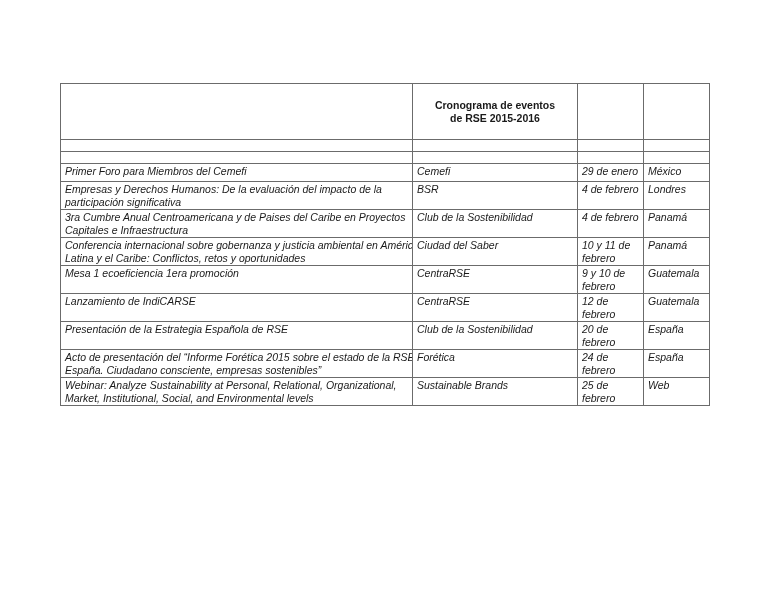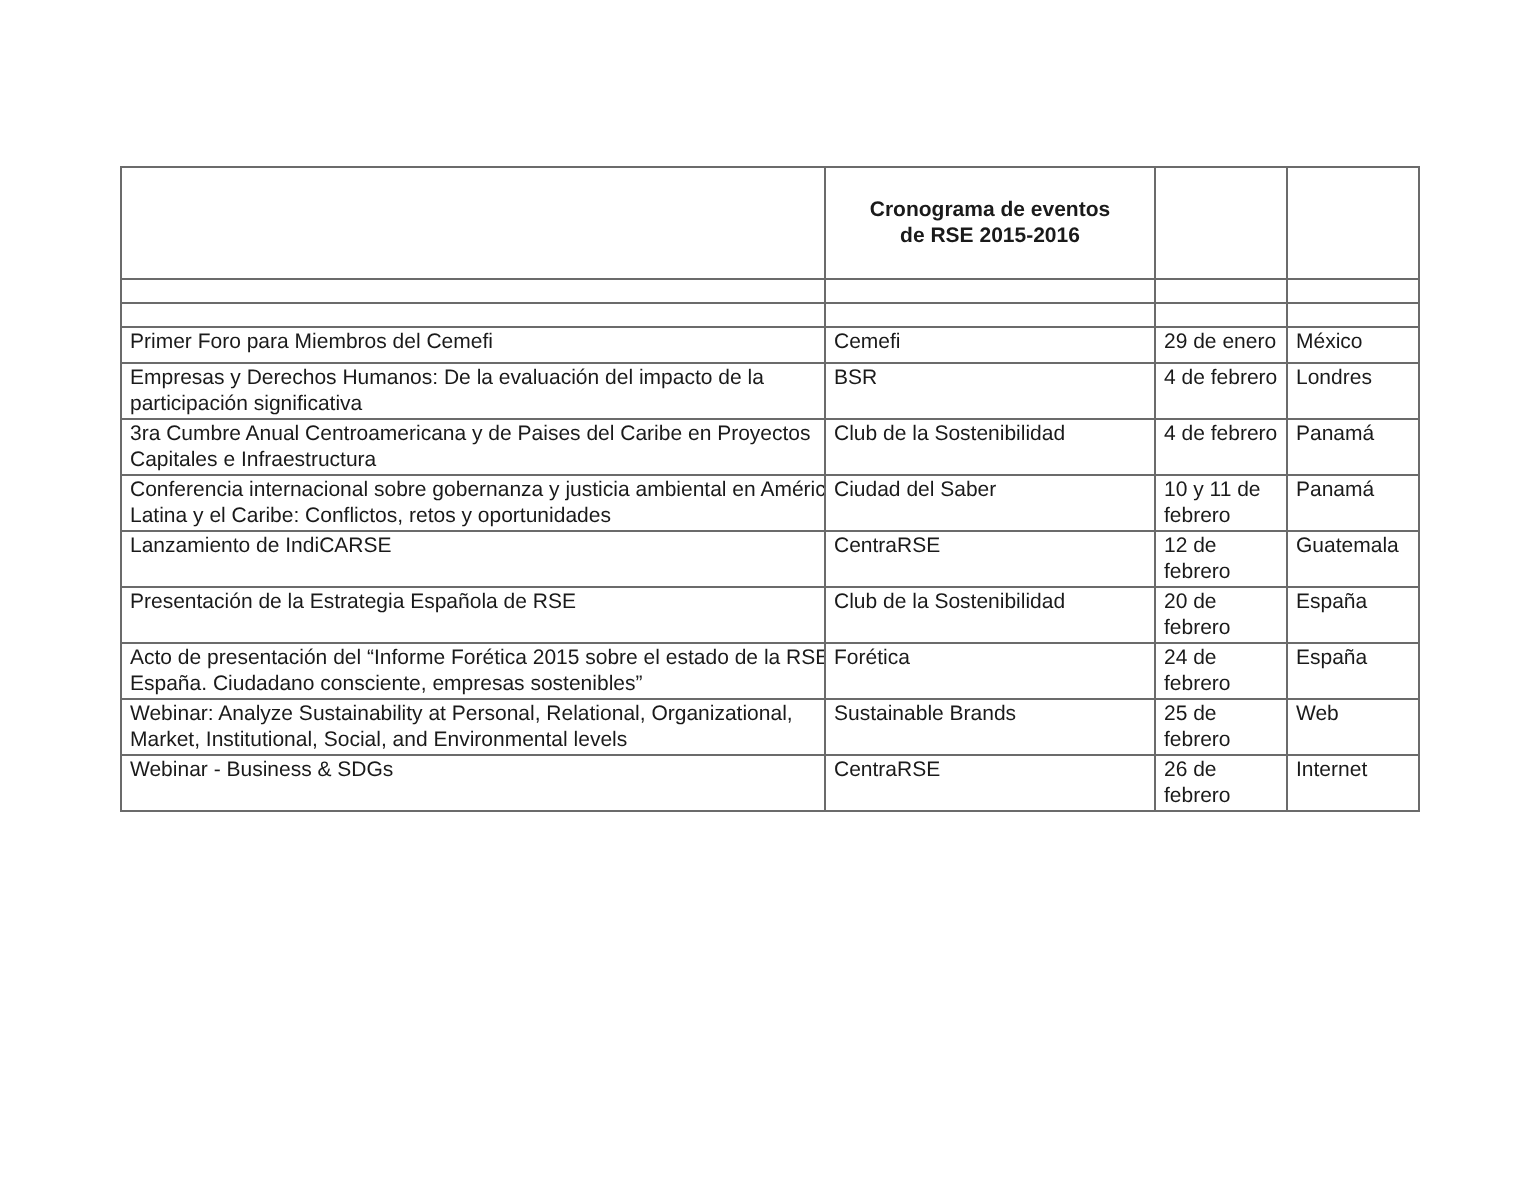--- a/index.html
+++ b/index.html
@@ -52,21 +52,21 @@
     color: var(--header-text, #1f3864);
     font-weight: bold;
     font-size: 12.5px;
     line-height: 15px;
     text-align: center;
     vertical-align: middle;
     height: 32px;
     padding: 1px 2px;
   }
   
-  tr.data-row td { height: 15px; }
+  tr.data-row td { height: 15px; font-style: italic; }
   td.c-date, td.c-country { padding: 1px 3px; }
 </style>
 </head>
 <body>
 
 <div class="page">
   <div class="table-wrap">
     <table class="events">
       <colgroup>
         <col style="width:352px">
@@ -118,20 +118,27 @@
           </tr>
           <tr class="data-row">
             <td class="c-event">Conferencia internacional sobre gobernanza y justicia ambiental en América
 Latina y el Caribe: Conflictos, retos y oportunidades</td>
             <td class="c-org">Ciudad del Saber</td>
             <td class="c-date">10 y 11 de
 febrero</td>
             <td class="c-country">Panamá</td>
           </tr>
           <tr class="data-row">
+            <td class="c-event">Mesa 1 ecoeficiencia 1era promoción</td>
+            <td class="c-org">CentraRSE</td>
+            <td class="c-date">9 y 10 de
+febrero</td>
+            <td class="c-country">Guatemala</td>
+          </tr>
+          <tr class="data-row">
             <td class="c-event">Lanzamiento de IndiCARSE</td>
             <td class="c-org">CentraRSE</td>
             <td class="c-date">12 de
 febrero</td>
             <td class="c-country">Guatemala</td>
           </tr>
           <tr class="data-row">
             <td class="c-event">Presentación de la Estrategia Española de RSE</td>
             <td class="c-org">Club de la Sostenibilidad</td>
             <td class="c-date">20 de
@@ -147,23 +154,16 @@
             <td class="c-country">España</td>
           </tr>
           <tr class="data-row">
             <td class="c-event">Webinar: Analyze Sustainability at Personal, Relational, Organizational,
 Market, Institutional, Social, and Environmental levels</td>
             <td class="c-org">Sustainable Brands</td>
             <td class="c-date">25 de
 febrero</td>
             <td class="c-country">Web</td>
           </tr>
-          <tr class="data-row">
-            <td class="c-event">Webinar - Business &amp; SDGs</td>
-            <td class="c-org">CentraRSE</td>
-            <td class="c-date">26 de
-febrero</td>
-            <td class="c-country">Internet</td>
-          </tr>
         </tbody>
     </table>
   </div>
 </div>
 
 </body></html>

